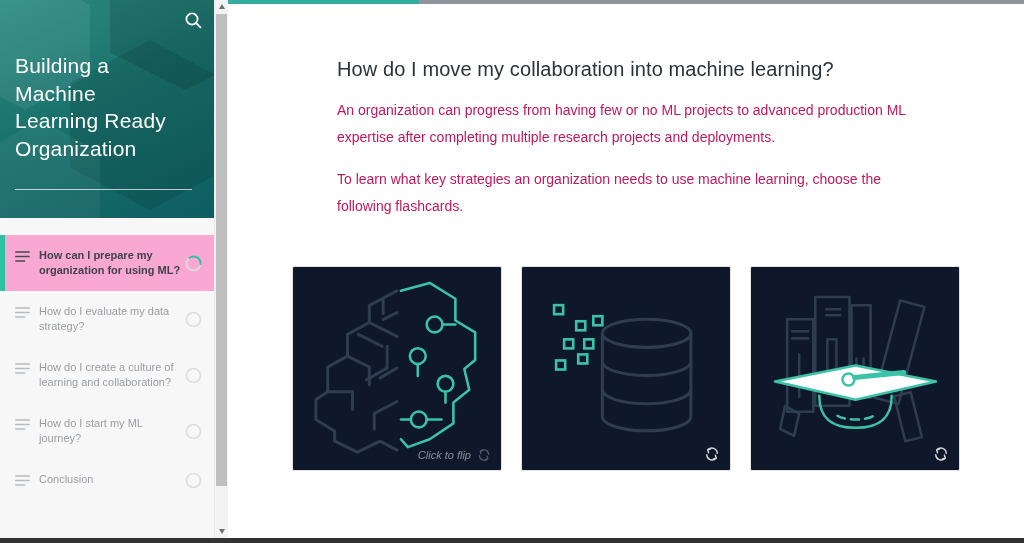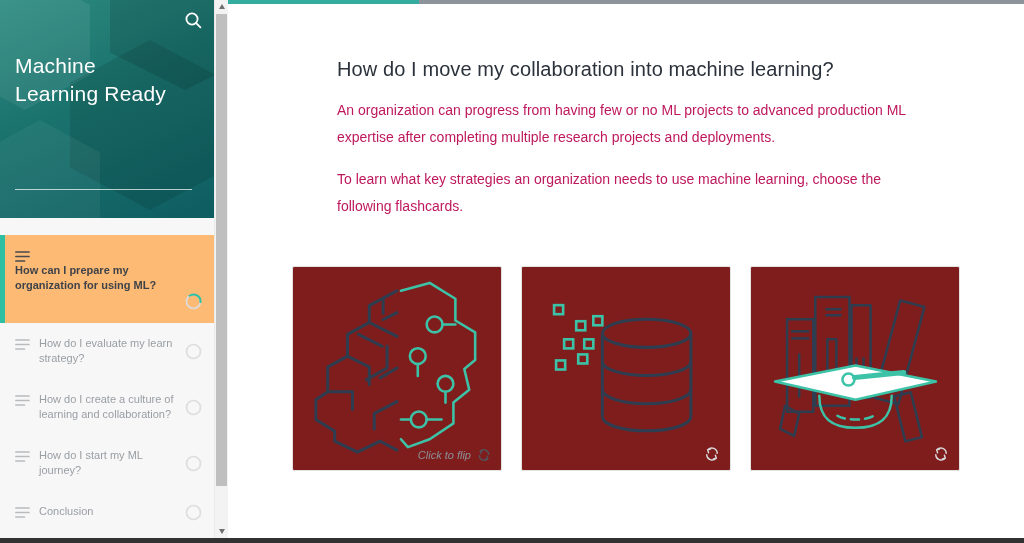--- a/index.html
+++ b/index.html
@@ -25,21 +25,21 @@
                 display:flex; align-items:center; justify-content:center; background:transparent; border:none; padding:0; }
   .course-title { position:absolute; left:15px; top:38px; width:185px; color:#fff;
                   font-size:21px; line-height:27.5px; font-weight:500; letter-spacing:0.2px; }
   .course-title span { display:block; }
   .header-rule { position:absolute; left:15px; top:189px; width:177px; height:1px; background:rgba(255,255,255,0.7); }
   .progress-label { position:absolute; left:15px; top:197px; color:#fff; font-size:10px;
                     font-weight:bold; letter-spacing:0.6px;margin-top:48px; }
 
   .nav { padding-top:17px; }
   .nav-item { position:relative; display:flex; align-items:flex-start; padding:13px 12px 13px 15px; cursor:pointer; }
-  .nav-item.active { background:#fdba74;flex-direction:column; }
+  .nav-item.active { background:#f9a8d4; }
   .nav-item.active::before { content:""; position:absolute; left:0; top:0; bottom:0; width:5px; background:#2fbfa3; }
   .nav-icon { flex:none; margin-top:2px; margin-right:9px; color:#b9bcbf; }
   .nav-item.active .nav-icon { color:#46494f; }
   .nav-label { width:147px; font-size:11px; line-height:15px; color:#9a9ea3; font-weight:500; }
   .nav-item.active .nav-label { color:#3f4349; font-weight:bold; }
   .nav-ring { flex:none; margin-left:auto; align-self:center; }
 
   
   .scrollbar { position:absolute; left:214px; top:0; width:14px; height:538px; background:#f3f3f3; border-left:1px solid #eaeaea; }
   .sb-arrow { position:absolute; left:0; width:13px; height:13px; display:flex; align-items:center; justify-content:center; cursor:pointer; }
@@ -52,21 +52,21 @@
   
   .content { position:absolute; left:228px; top:0; width:796px; height:538px; background:#fff; }
   .lesson-bar { position:absolute; left:0; top:0; width:100%; height:4px; background:#8e949b; }
   .lesson-fill { height:100%; width:24%; background:#34aca0; }
   .content-inner { width:668px; margin:0 auto; padding-top:58px; }
   .page-title { margin:0 0 0 45px; width:578px; font-size:20px; font-weight:500; color:#2b323b; letter-spacing:0.1px; }
   .para { margin:16px 0 0 45px; width:600px; font-size:14px; line-height:27px; color:#be185d; font-weight:400; }
   .para.second { margin-top:15px; }
 
   .cards { display:flex; gap:19px; margin-top:46px; }
-  .card { position:relative; width:210px; height:205px; background:#7f1d1d; border:1px solid #e2e2e2; border-radius:2px; cursor:pointer; }
+  .card { position:relative; width:210px; height:205px; background:#0f172a; border:1px solid #e2e2e2; border-radius:2px; cursor:pointer; }
   .card .illus { display:block; margin:6px auto 0; }
   .hint-row { position:absolute; right:9px; bottom:7px; display:flex; align-items:center; gap:5px; }
   .hint-text { font-style:italic; font-size:11px; color:#8b9097; }
   .flip-dark { color:#51565e; }
   .flip-light { color:#d8dadc; }
 
   .bottom-bar { position:absolute; left:0; bottom:0; width:1024px; height:5px; background:#323232; }
 
   svg { display:block; }
 </style>
@@ -81,22 +81,24 @@
     <div class="hex hex3"></div>
     <button class="search-btn">
       <span>
         <svg width="19" height="19" viewBox="0 0 19 19" fill="none" stroke="#ffffff" stroke-width="1.8" stroke-linecap="round">
           <circle cx="8" cy="8" r="5.6"></circle>
           <line x1="12.2" y1="12.2" x2="16.4" y2="16.4"></line>
         </svg>
       </span>
     </button>
     <h1 class="course-title">
+      <span>Building a</span>
       <span>Machine</span>
       <span>Learning Ready</span>
+      <span>Organization</span>
     </h1>
     <div class="header-rule"></div>
     <div class="progress-label">0% COMPLETE</div>
   </div>
 
   <nav class="nav">
 
     <div class="nav-item active">
       <span class="nav-icon">
         <svg width="15" height="13" viewBox="0 0 15 13" stroke="currentColor" stroke-width="1.7" stroke-linecap="round">
@@ -115,21 +117,21 @@
     </div>
 
     <div class="nav-item">
       <span class="nav-icon">
         <svg width="15" height="13" viewBox="0 0 15 13" stroke="currentColor" stroke-width="1.7" stroke-linecap="round">
           <line x1="0.9" y1="2" x2="14" y2="2"></line>
             <line x1="0.9" y1="6.5" x2="14" y2="6.5"></line>
             <line x1="0.9" y1="11" x2="9.5" y2="11"></line>
         </svg>
       </span>
-      <span class="nav-label">How do I evaluate my learn strategy?</span>
+      <span class="nav-label">How do I evaluate my data strategy?</span>
       <span class="nav-ring">
         <svg width="17" height="17" viewBox="0 0 17 17" fill="none">
             <circle cx="8.5" cy="8.5" r="7" stroke="#dedede" stroke-width="1.7"></circle>
           </svg>
       </span>
     </div>
 
     <div class="nav-item">
       <span class="nav-icon">
         <svg width="15" height="13" viewBox="0 0 15 13" stroke="currentColor" stroke-width="1.7" stroke-linecap="round">

